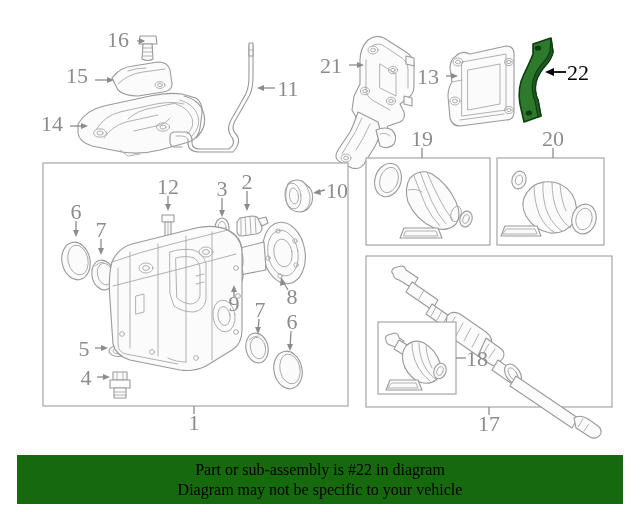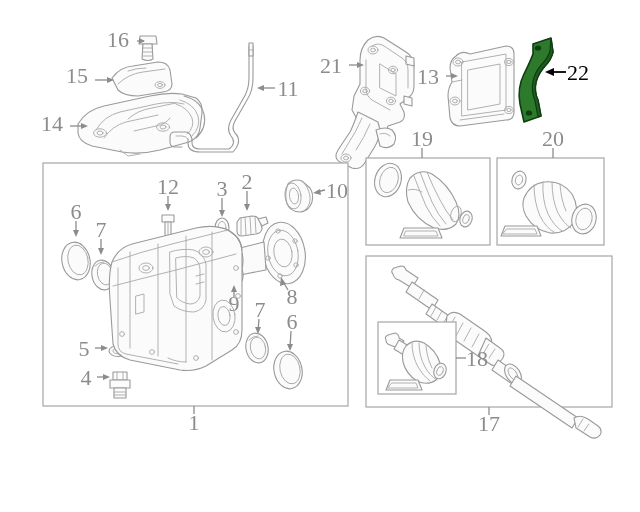--- a/index.html
+++ b/index.html
@@ -532,14 +532,18 @@
     <text class="callout-text" x="260" y="317" text-anchor="middle">7</text>
     <text class="callout-text" x="292" y="329" text-anchor="middle">6</text>
     <text class="callout-text" x="84" y="356" text-anchor="middle">5</text>
     <text class="callout-text" x="86" y="385" text-anchor="middle">4</text>
     <text class="callout-text" x="194" y="430" text-anchor="middle">1</text>
     <text class="callout-text" x="477" y="366" text-anchor="middle">18</text>
     <text class="callout-text" x="489" y="431" text-anchor="middle">17</text>
 
   </svg>
 
+  <div id="notice-banner">
+    <div class="line">Part or sub-assembly is #22 in diagram</div>
+    <div class="line">Diagram may not be specific to your vehicle</div>
+  </div>
 
 </div>
 
 </body></html>

